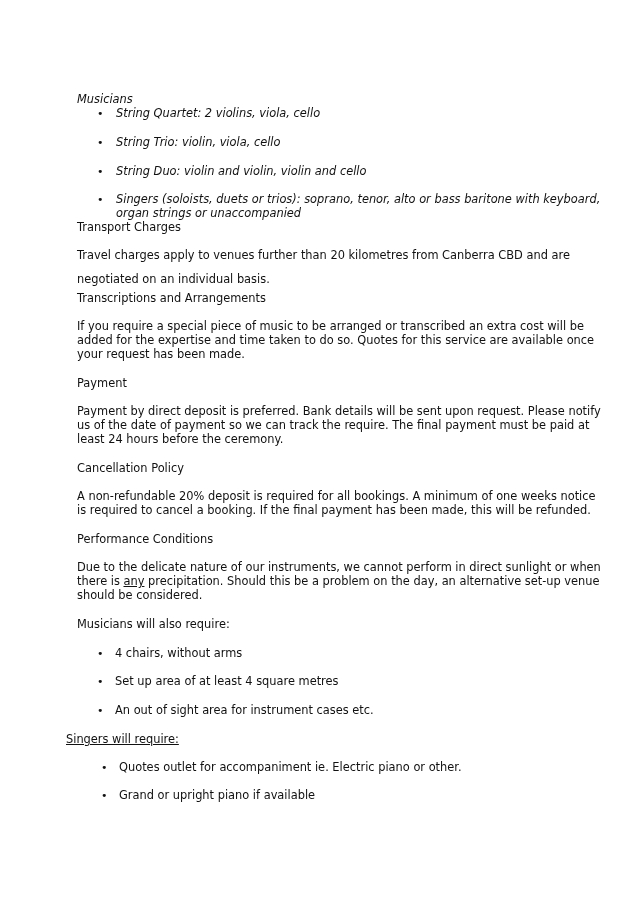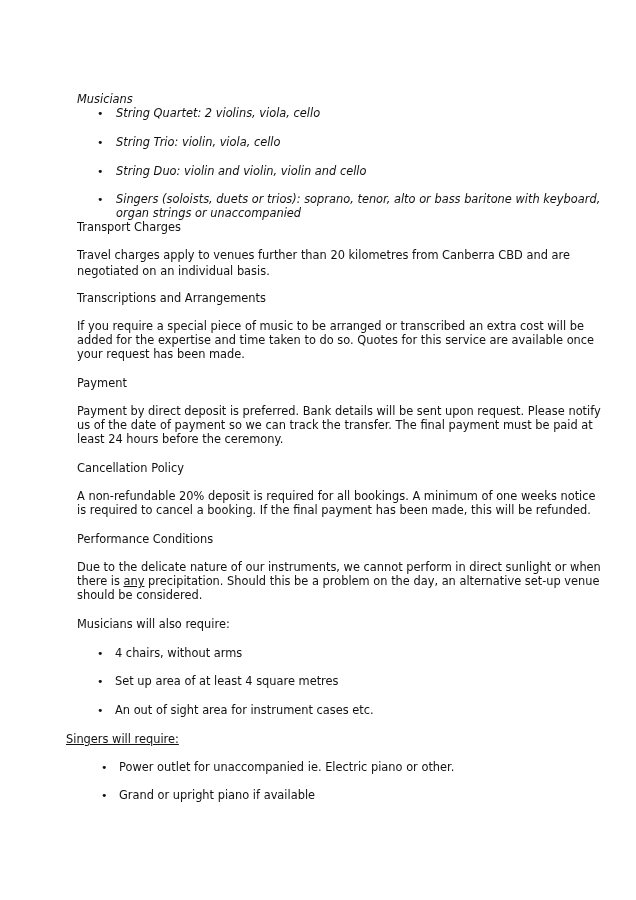--- a/index.html
+++ b/index.html
@@ -24,30 +24,30 @@
 
 <span class="bul" style="left:97px;top:165px;">•</span>
 <div class="abs it" style="left:116px;top:164px;">String Duo: violin and violin, violin and cello</div>
 
 <span class="bul" style="left:97px;top:193px;">•</span>
 <div class="abs it" style="left:116px;top:192px;">Singers (soloists, duets or trios): soprano, tenor, alto or bass baritone with keyboard,</div>
 <div class="abs it" style="left:116px;top:206px;">organ strings or unaccompanied</div>
 
 <div class="abs h" style="left:77px;top:220px;">Transport Charges</div>
 <div class="abs" style="left:77px;top:248px;">Travel charges apply to venues further than 20 kilometres from Canberra CBD and are</div>
-<div class="abs" style="left:77px;top:264px;">negotiated on an individual basis.</div>
+<div class="abs" style="left:77px;top:272px;">negotiated on an individual basis.</div>
 
 <div class="abs h" style="left:77px;top:291px;">Transcriptions and Arrangements</div>
 <div class="abs" style="left:77px;top:319px;">If you require a special piece of music to be arranged or transcribed an extra cost will be</div>
 <div class="abs" style="left:77px;top:333px;">added for the expertise and time taken to do so. Quotes for this service are available once</div>
 <div class="abs" style="left:77px;top:347px;">your request has been made.</div>
 
 <div class="abs h" style="left:77px;top:376px;">Payment</div>
 <div class="abs" style="left:77px;top:404px;text-align:right;">Payment by direct deposit is preferred. Bank details will be sent upon request. Please notify</div>
-<div class="abs" style="left:77px;top:418px;">us of the date of payment so we can track the transfer. The final payment must be paid at</div>
+<div class="abs" style="left:77px;top:418px;">us of the date of payment so we can track the require. The final payment must be paid at</div>
 <div class="abs" style="left:77px;top:432px;">least 24 hours before the ceremony.</div>
 
 <div class="abs h" style="left:77px;top:461px;">Cancellation Policy</div>
 <div class="abs" style="left:77px;top:489px;">A non-refundable 20% deposit is required for all bookings. A minimum of one weeks notice</div>
 <div class="abs" style="left:77px;top:503px;">is required to cancel a booking. If the final payment has been made, this will be refunded.</div>
 
 <div class="abs h" style="left:77px;top:532px;">Performance Conditions</div>
 <div class="abs" style="left:77px;top:560px;">Due to the delicate nature of our instruments, we cannot perform in direct sunlight or when</div>
 <div class="abs" style="left:77px;top:574px;"><span>there is </span><u>any</u><span> precipitation. Should this be a problem on the day, an alternative set-up venue</span></div>
 <div class="abs" style="left:77px;top:588px;">should be considered.</div>
@@ -59,16 +59,16 @@
 
 <span class="bul" style="left:97px;top:675px;">•</span>
 <div class="abs" style="left:115px;top:674px;">Set up area of at least 4 square metres</div>
 
 <span class="bul" style="left:97px;top:704px;">•</span>
 <div class="abs" style="left:115px;top:703px;">An out of sight area for instrument cases etc.</div>
 
 <div class="abs" style="left:66px;top:732px;text-decoration:underline;">Singers will require:</div>
 
 <span class="bul" style="left:101px;top:761px;">•</span>
-<div class="abs" style="left:119px;top:760px;">Power outlet for unaccompanied ie. Electric piano or other.</div>
+<div class="abs" style="left:119px;top:760px;">Quotes outlet for accompaniment ie. Electric piano or other.</div>
 
 <span class="bul" style="left:101px;top:789px;">•</span>
 <div class="abs" style="left:119px;top:788px;">Grand or upright piano if available</div>
 
 </body></html>

